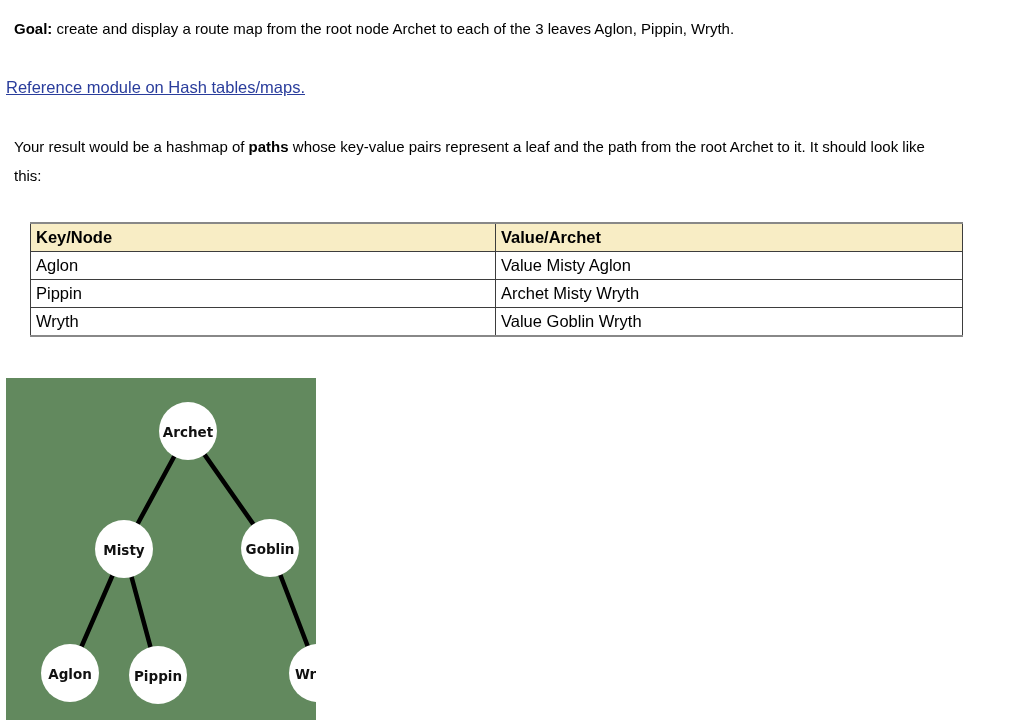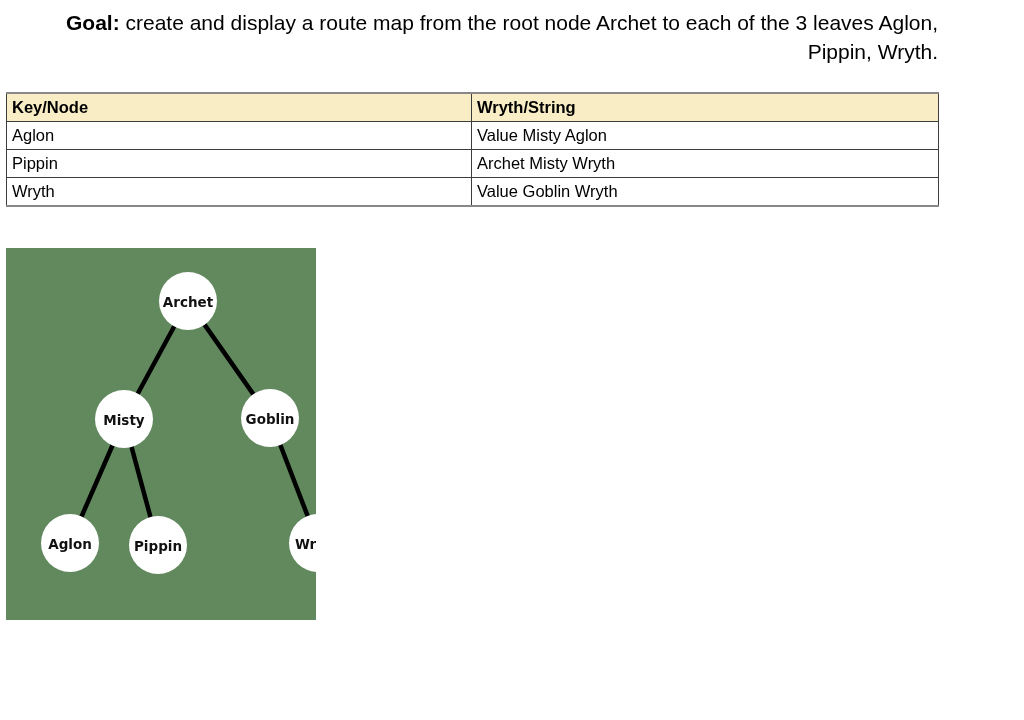--- a/index.html
+++ b/index.html
@@ -17,26 +17,25 @@
   }
 
   .page {
     padding: 0px 0px 0px 6px;
     box-sizing: border-box;
     width: 1024px;
   }
 
   
   .para {
-    font-size: 21px;
+    font-size: 15px;
     line-height: 29px;
     color: #000000;
-    margin: 2px;
+    margin: 8px;
     max-width: 930px;
-    text-align: right;
   }
   .para.first { padding-top: 6px; }
   .para.body-para { padding-top: 22px; }
   .para b { font-weight: bold; }
 
   .link-row { padding-top: 22px; }
   a.ref-link {
     font-size: 16.5px;
     line-height: 29px;
     color: #2a3d9c;
@@ -44,20 +43,21 @@
     cursor: pointer;
   }
 
   
   .tbl-wrap { padding-top: 24px; }
   table.paths {
     border-collapse: collapse;
     width: 932px;
     table-layout: fixed;
     font-size: 16.5px;
+    margin-left: 24px;
   }
   table.paths th,
   table.paths td {
     border: 1px solid #3d3d3d;
     text-align: left;
     padding: 4px 0 4px 5px;
     height: 27px;
     vertical-align: middle;
     font-weight: normal;
     box-sizing: border-box;
@@ -92,32 +92,36 @@
     dominant-baseline: central;
   }
 </style>
 </head>
 <body>
 
 <div class="page">
 
   <p class="para first"><b>Goal:</b><span> create and display a route map from the root node Archet to each of the 3 leaves Aglon, Pippin, Wryth.</span></p>
 
+  <div class="link-row">
+    <a class="ref-link" href="#">Reference module on Hash tables/maps.</a>
+  </div>
 
+  <p class="para body-para"><span>Your result would be a hashmap of </span><b>paths</b><span> whose key-value pairs represent a leaf and the path from the root Archet to it. It should look like this:</span></p>
 
   <div class="tbl-wrap">
     <table class="paths">
       <colgroup>
           <col class="c1">
           <col class="c2">
         </colgroup>
       <thead>
         <tr>
           <th>Key/Node</th>
-          <th>Wryth/String</th>
+          <th>Value/Archet</th>
         </tr>
       </thead>
       <tbody>
         <tr>
           <td>Aglon</td>
           <td>Value Misty Aglon</td>
         </tr>
         <tr>
           <td>Pippin</td>
           <td>Archet Misty Wryth</td>

